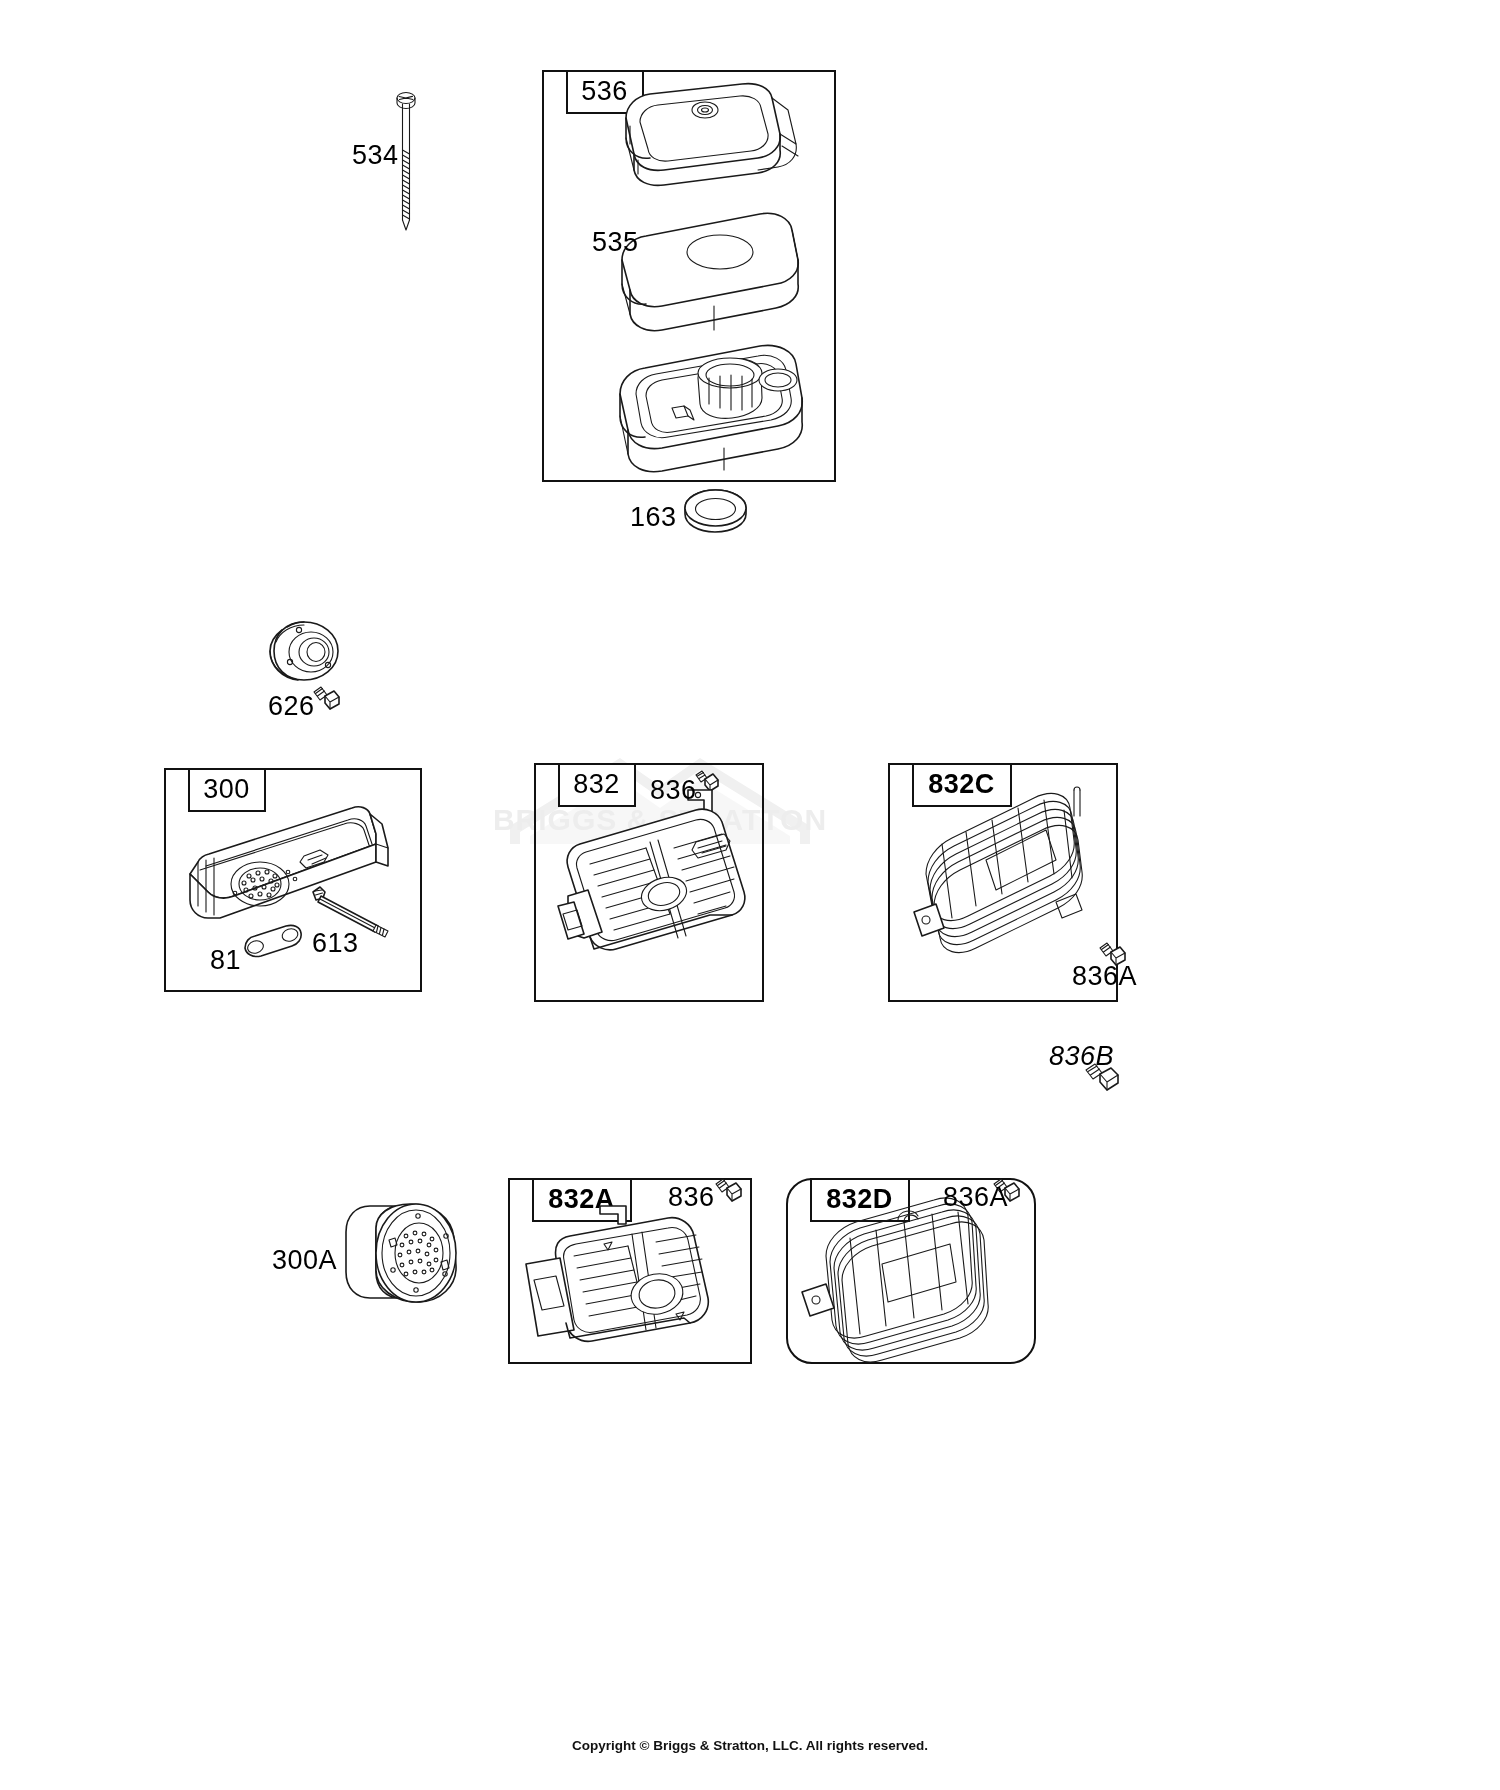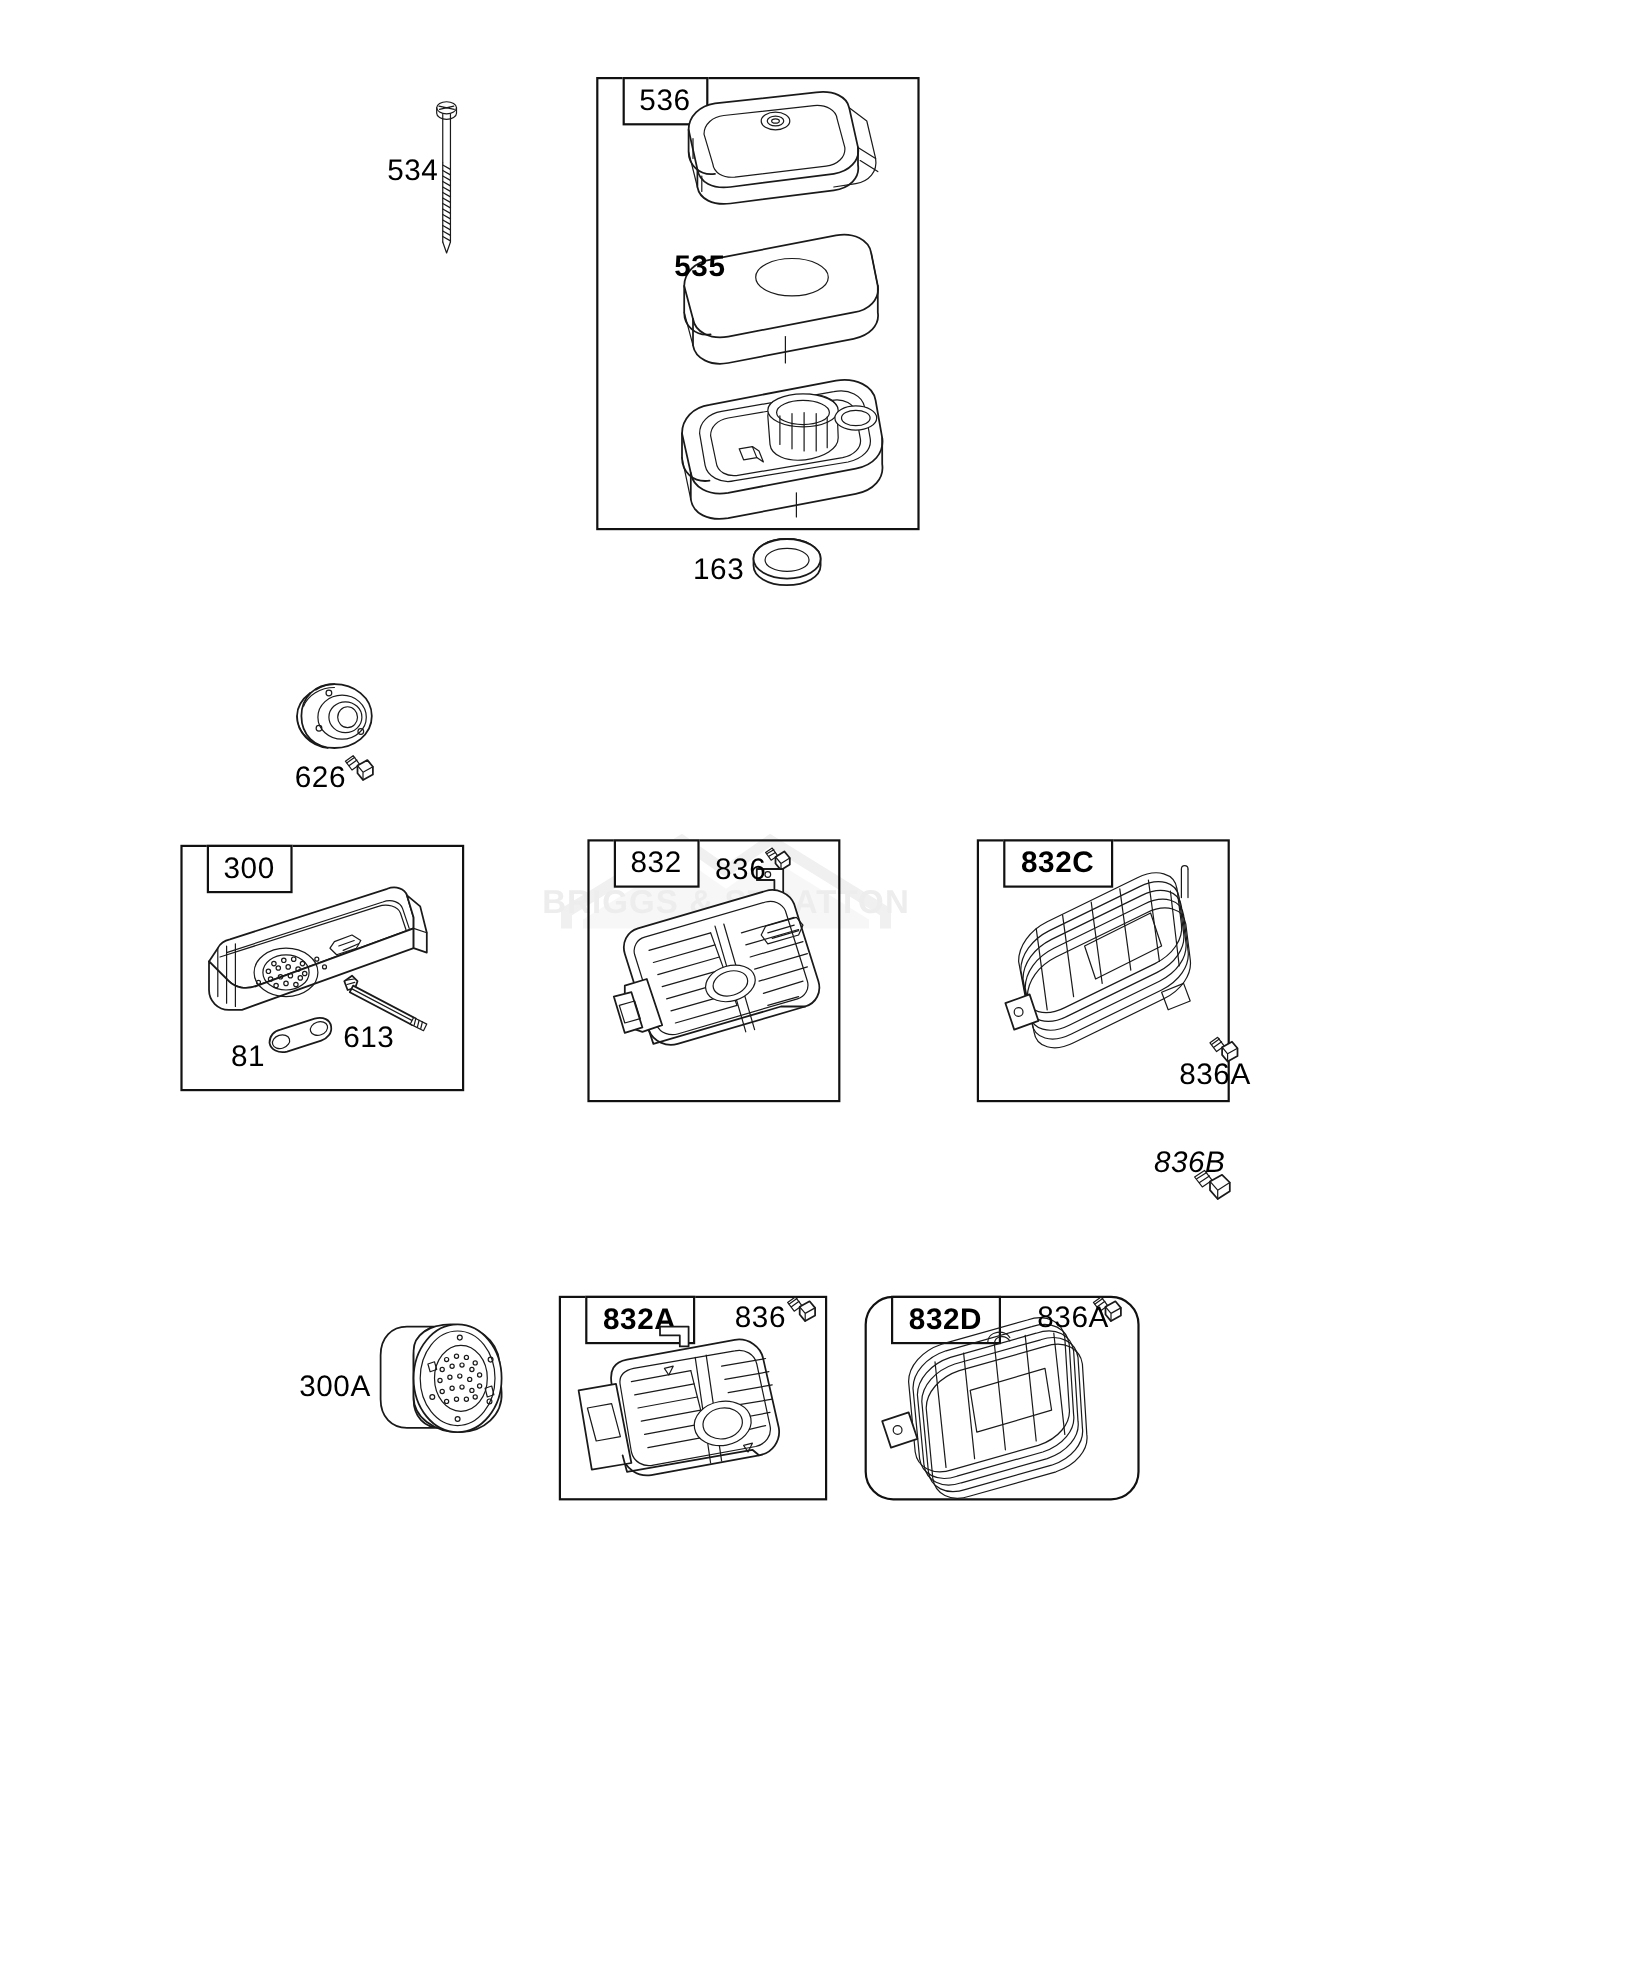--- a/index.html
+++ b/index.html
@@ -151,21 +151,21 @@
                           C180 89 190 80 188 68 L188 52"></path>
       <path class="thin" d="M42 88 L34 56"></path>
       <path class="thin" d="M38 44 L38 62 M46 78 L46 92"></path>
 
       <path class="thin" d="M180 16 L196 28 L204 62 C206 74 198 83 186 85 L166 88"></path>
       <path class="thin" d="M188 52 L204 62"></path>
       <path class="thin" d="M190 64 L206 74"></path>
     </svg>
   </div>
 
-  <div class="callout" style="left:613px; top:229px;font-weight:bold;">535</div>
+  <div class="callout" style="left:592px; top:229px;">535</div>
 
   <div class="art" style="left:614px; top:210px;">
     <svg width="200" height="128" viewBox="0 0 200 128">
       <path class="lnf" d="M8 50 C8 38 18 28 32 26 L146 4 C162 1 176 8 178 20
                            L184 50 C186 62 176 72 162 74 L48 96 C32 99 18 92 16 80 Z"></path>
 
       <path class="ln" d="M8 50 L8 74 C8 86 18 96 32 94"></path>
       <path class="ln" d="M16 80 L16 104 C18 116 32 123 48 120 L162 98
                           C176 95 186 86 184 74 L184 50"></path>
       <path class="thin" d="M16 104 L8 74"></path>
@@ -598,14 +598,15 @@
                  M138 8 L148 104 M164 6 L174 98"></path>
       </g>
 
       <path class="thin" d="M88 58 L156 38 L162 76 L94 96 Z"></path>
 
       <path class="lnf" d="M8 86 L32 78 L40 102 L16 110 Z"></path>
       <circle class="thin" cx="22" cy="94" r="4"></circle>
     </svg>
   </div>
 
+  <div id="footer">Copyright © Briggs &amp; Stratton, LLC. All rights reserved.</div>
 
 </div>
 
 </body></html>

